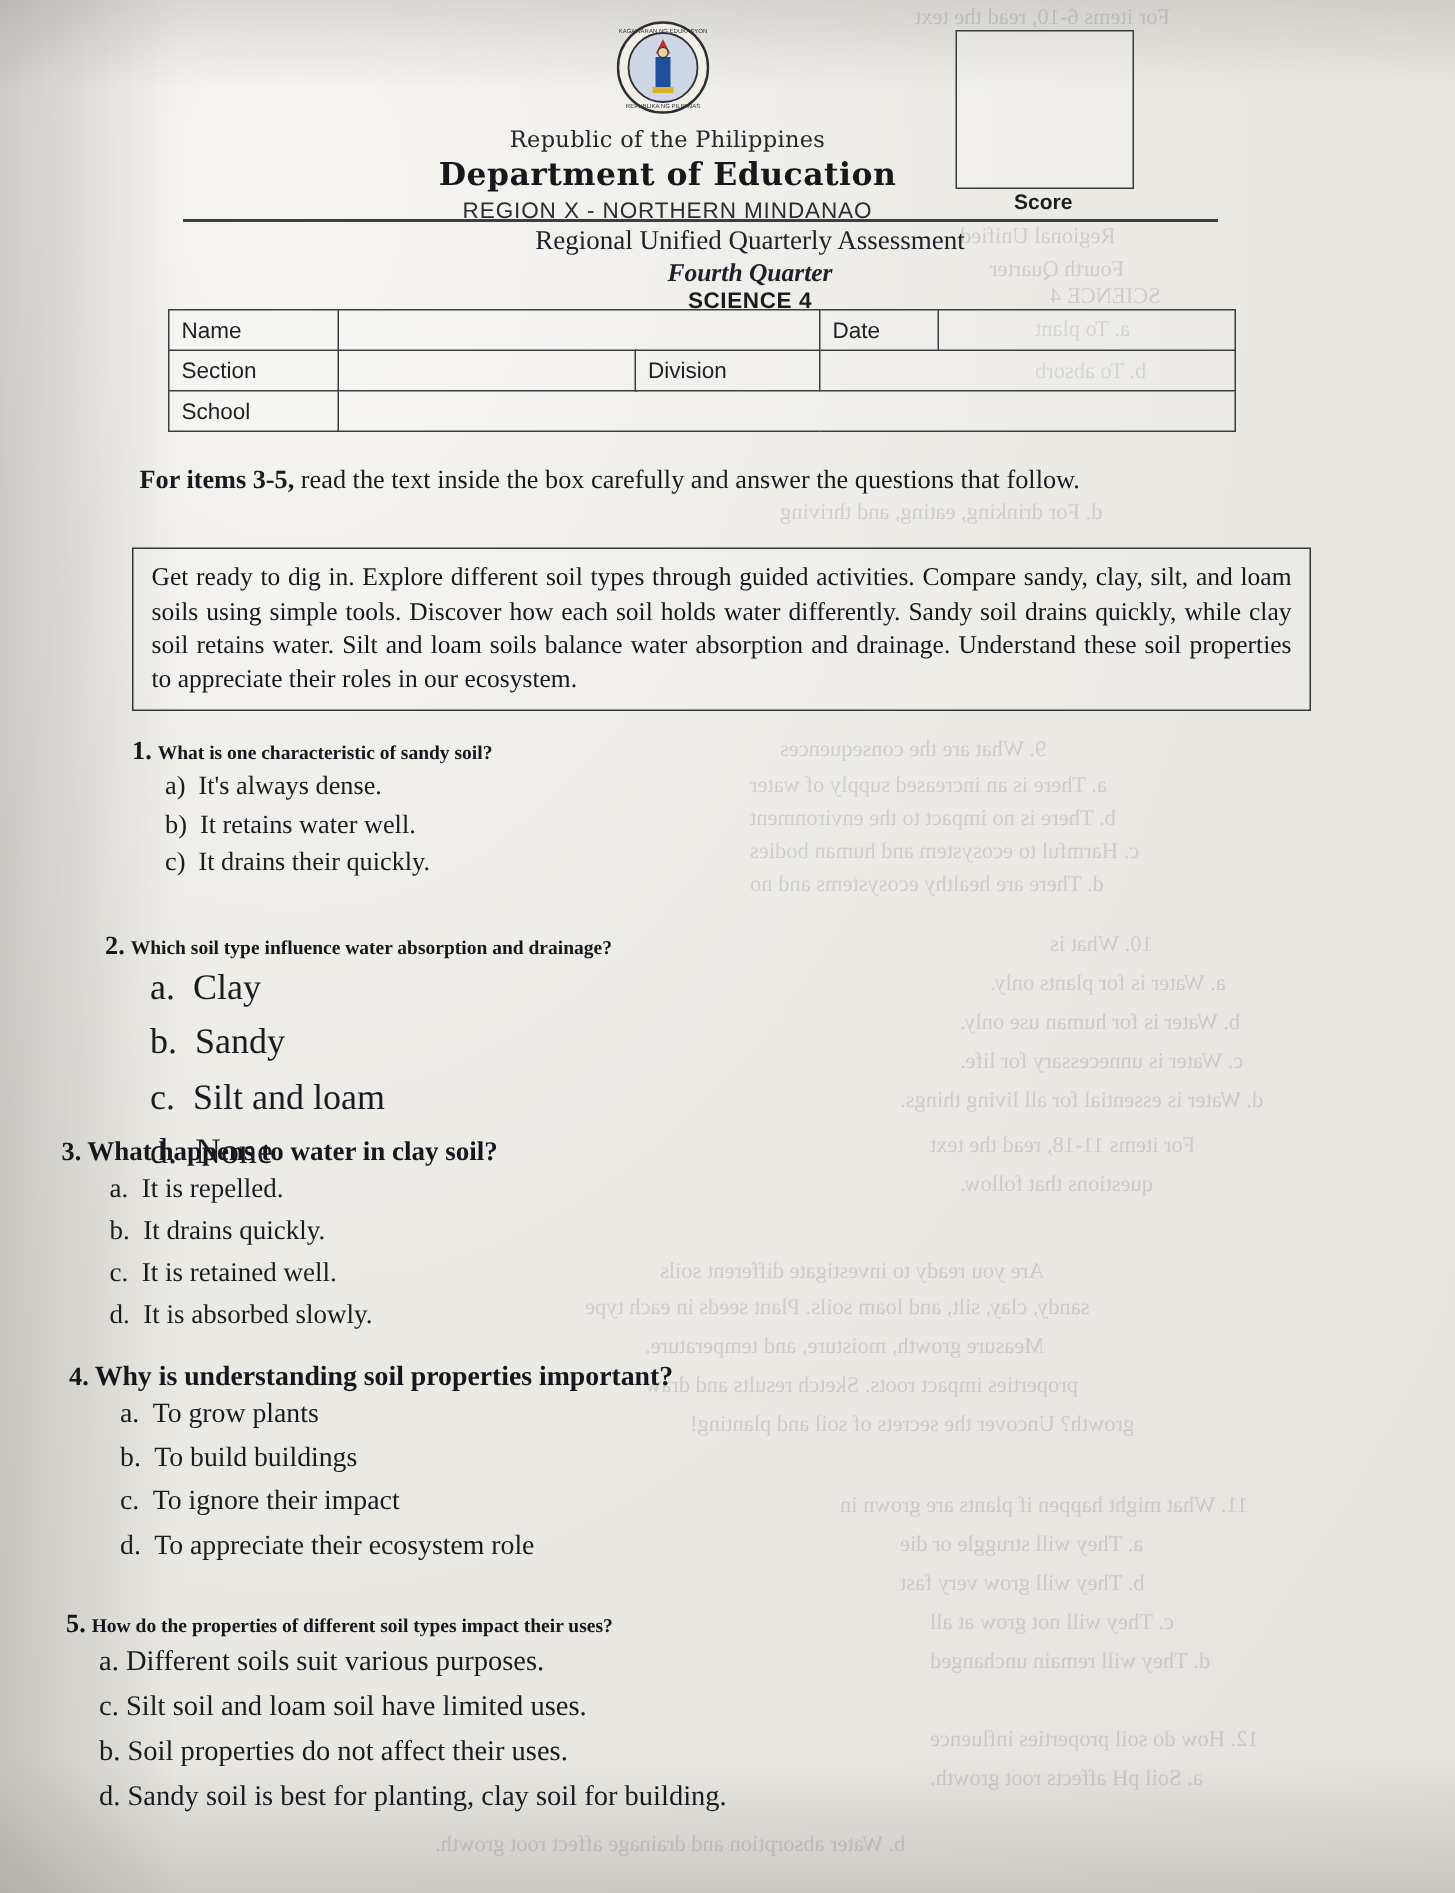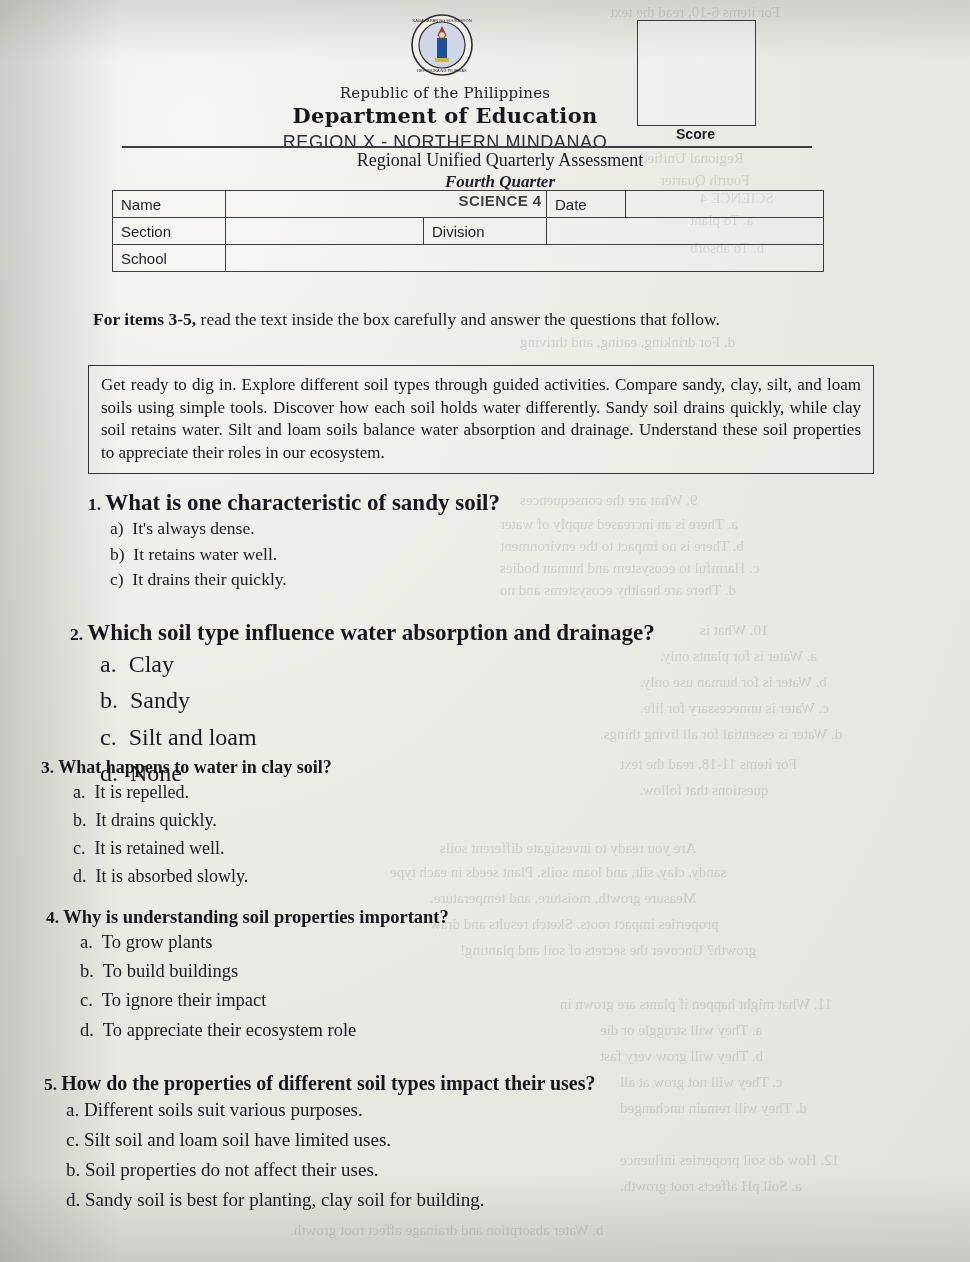--- a/index.html
+++ b/index.html
@@ -79,21 +79,21 @@
   .deped-line {
     font-family: "DejaVu Serif", serif;
     font-weight: bold;
     font-size: 21px;
     letter-spacing: 0.3px;
     margin-top: 1px;
     color: #17171c;
   }
   .region-line {
     font-family: "Liberation Sans", sans-serif;
-    font-size: 18px;
+    font-size: 15px;
     letter-spacing: 0.6px;
     margin-top: 4px;
     color: #2c2c33;
   }
   .score-box {
     position: absolute;
     left: 637px;
     top: 20px;
     width: 117px;
     height: 104px;
@@ -149,21 +149,21 @@
     font-weight: bold;
     font-size: 15px;
     letter-spacing: 0.4px;
     color: #1b1b20;
   }
 
   
   .info-table {
     position: absolute;
     left: 112px;
-    top: 190px;
+    top: 206px;
     width: 712px;
     border-collapse: collapse;
     font-family: "Liberation Sans", sans-serif;
     font-size: 15px;
     color: #1e1e24;
   }
   .info-table td {
     border: 1.4px solid #3c3c42;
     height: 26px;
     padding: 0 8px;
@@ -200,42 +200,42 @@
   }
 
   .qblock { position: absolute; }
   .qnum {
     font-weight: bold;
     font-size: 17.5px;
     color: #16161c;
   }
   .qtext {
     font-weight: bold;
-    font-size: 23px;
+    font-size: 13px;
     color: #16161c;
   }
   .choice {
     font-size: 17.5px;
     color: #1a1a20;
     white-space: pre;
   }
 
   .q1 { left: 88px; top: 490px; }
   .q1 .choice { margin-left: 22px; line-height: 1.46; }
   .q2 { left: 70px; top: 620px; }
   .q2 .choice { margin-left: 30px; line-height: 1.52; font-size: 24px; }
   .q3 { left: 41px; top: 757px; }
   .q3 .choice { margin-left: 32px; line-height: 1.56; font-size: 18px; }
   .q3 .qtext { font-size: 18px; }
   .q4 { left: 46px; top: 907px; }
   .q4 .choice { margin-left: 34px; line-height: 1.58; font-size: 18.5px; }
   .q4 .qtext { font-size: 18.5px; }
   .q5 { left: 44px; top: 1072px; }
   .q5 .choice { margin-left: 22px; line-height: 1.58; font-size: 19px; }
-  .q5 .qtext { font-size: 20px; }
+  .q5 .qtext { font-size: 13px; }
 </style>
 </head>
 <body>
 
 <div class="page">
 
   <div class="shadow-left"></div>
   <div class="shadow-top"></div>
   <div class="shadow-bottom"></div>
 

